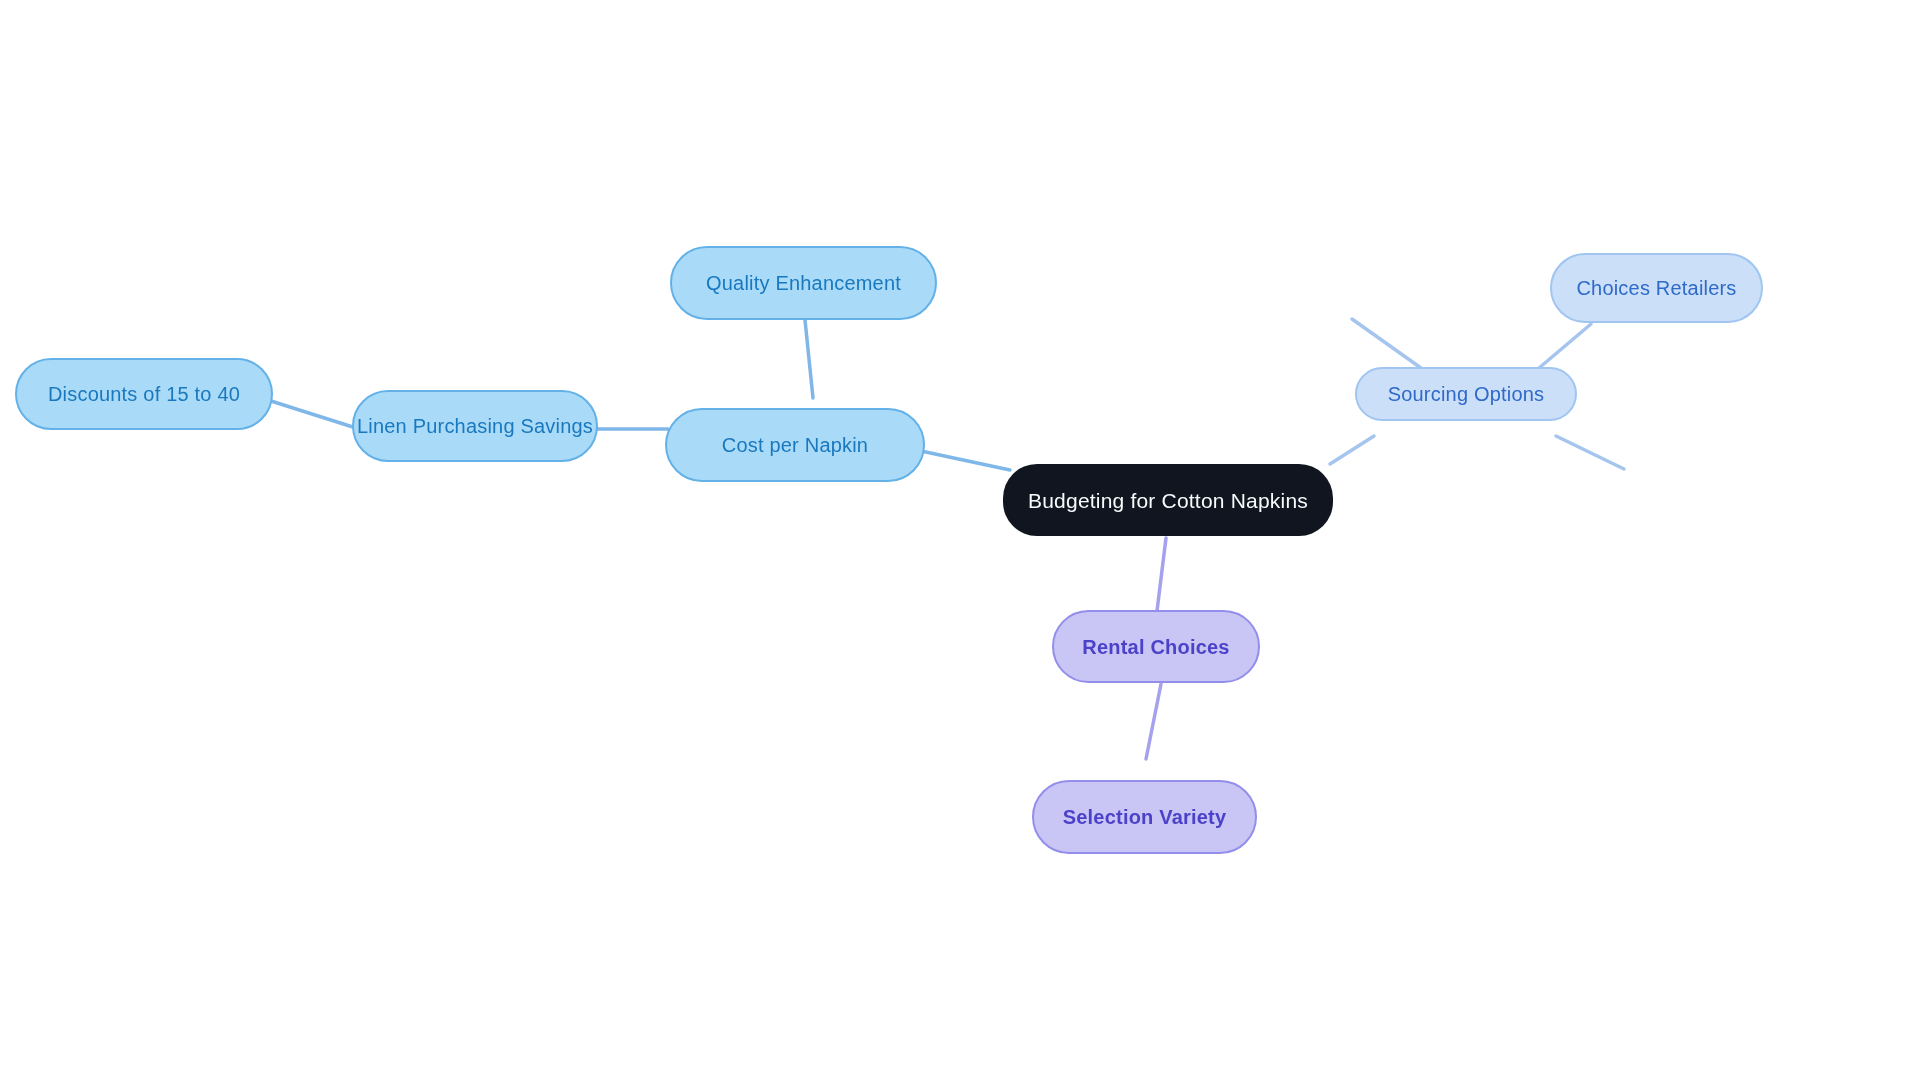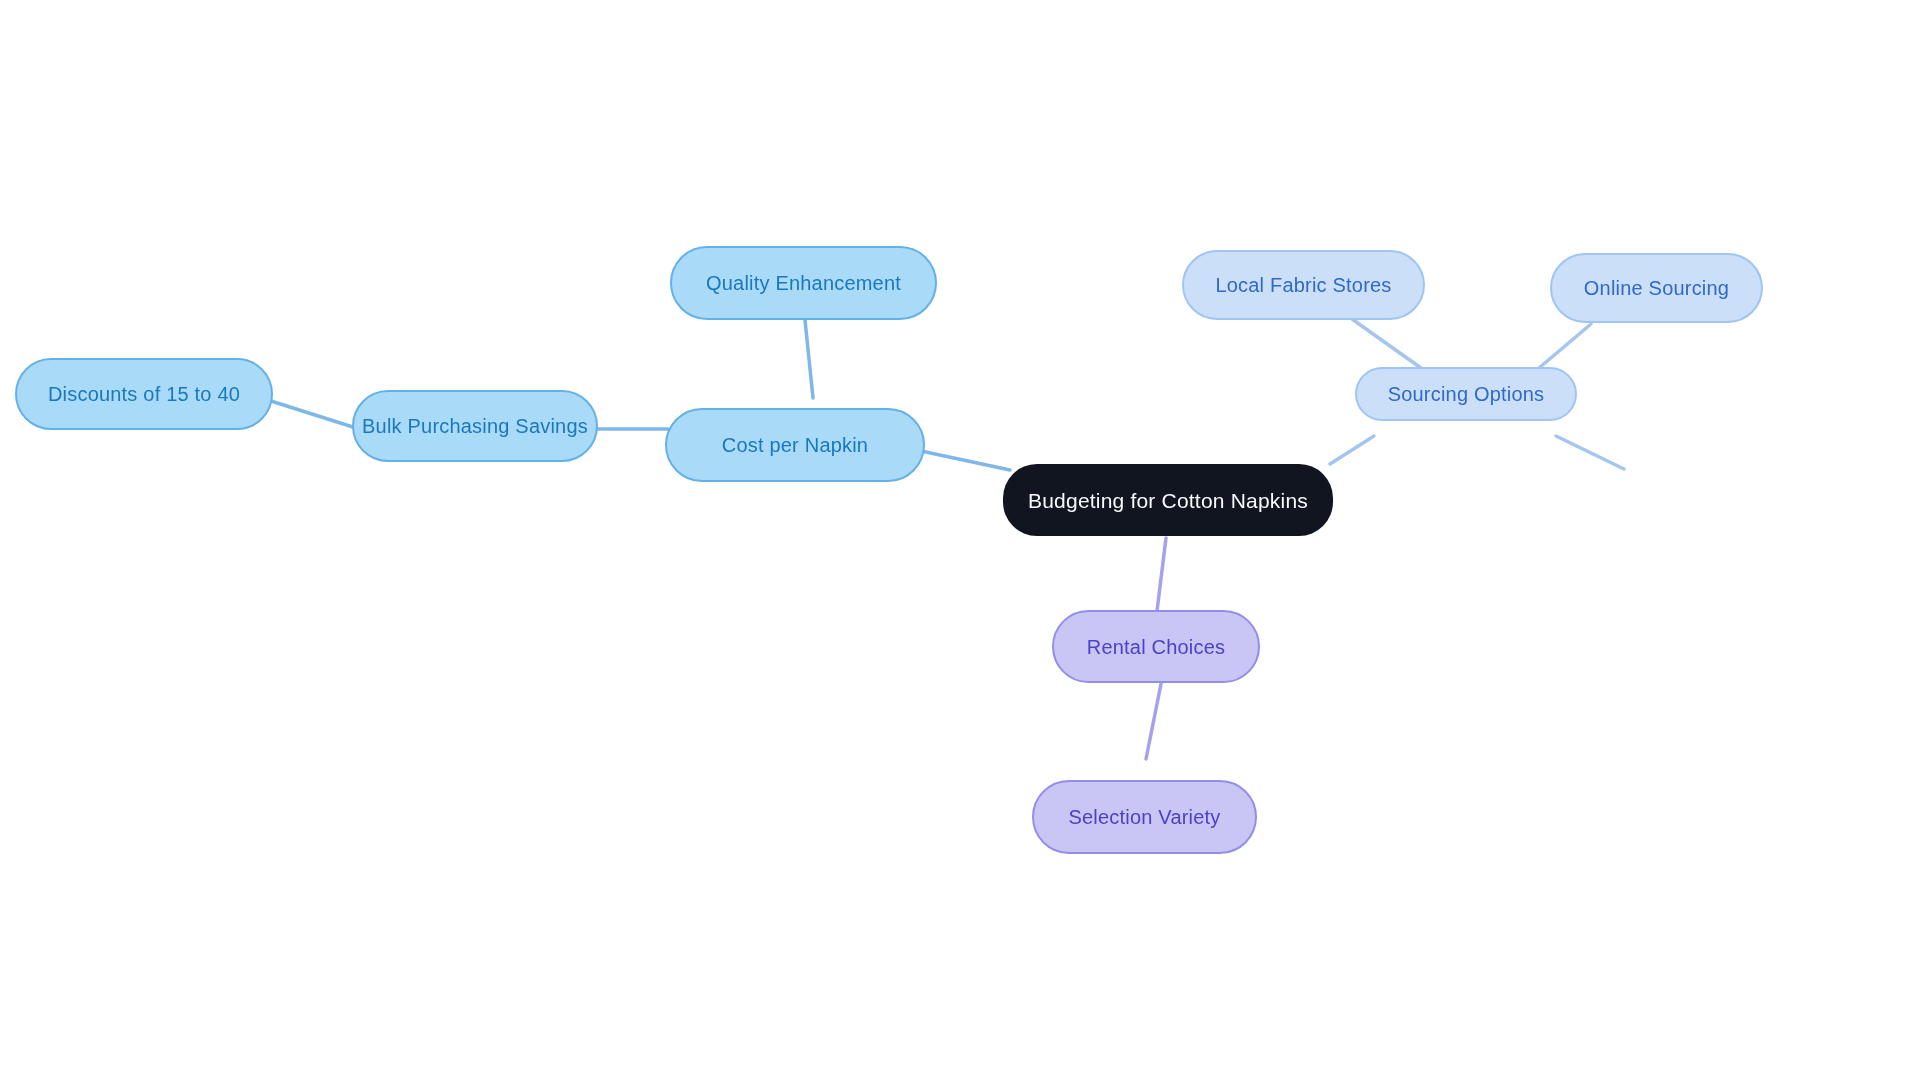--- a/index.html
+++ b/index.html
@@ -45,20 +45,21 @@
   }
   .node.pale{
     background:var(--pale-fill);
     border:2px solid var(--pale-border);
     color:var(--pale-text);
   }
   .node.purple{
     background:var(--purple-fill);
     border:2px solid var(--purple-border);
     color:var(--purple-text);
+    font-weight:bold;
   }
   .node.central{
     background:var(--central-fill);
     border:none;
     color:var(--central-text);
     font-size:21px;
     border-radius:34px;
   }
 </style>
 </head>
@@ -78,28 +79,27 @@
     <line class="edge purple" x1="1166" y1="538" x2="1157" y2="611"></line>
     <line class="edge purple" x1="1161" y1="684" x2="1146" y2="759"></line>
   </svg>
 
   <div class="node central" style="left:1003px;top:464px;width:330px;height:72px">Budgeting for Cotton Napkins</div>
 
   <div class="node sky" style="left:665px;top:408px;width:260px;height:74px">Cost per Napkin</div>
 
   <div class="node sky" style="left:670px;top:246px;width:267px;height:74px">Quality Enhancement</div>
 
-  <div class="node sky" style="left:352px;top:390px;width:246px;height:72px">Bulk Purchasing Savings</div>
+  <div class="node sky" style="left:352px;top:390px;width:246px;height:72px">Linen Purchasing Savings</div>
 
   <div class="node sky" style="left:15px;top:358px;width:258px;height:72px">Discounts of 15 to 40</div>
 
   <div class="node pale" style="left:1355px;top:367px;width:222px;height:54px">Sourcing Options</div>
 
-  <div class="node pale" style="left:1182px;top:250px;width:243px;height:70px">Local Fabric Stores</div>
 
-  <div class="node pale" style="left:1550px;top:253px;width:213px;height:70px">Online Sourcing</div>
+  <div class="node pale" style="left:1550px;top:253px;width:213px;height:70px">Choices Retailers</div>
 
 
   <div class="node purple" style="left:1052px;top:610px;width:208px;height:73px">Rental Choices</div>
 
   <div class="node purple" style="left:1032px;top:780px;width:225px;height:74px">Selection Variety</div>
 
 </div>
 
 </body></html>

